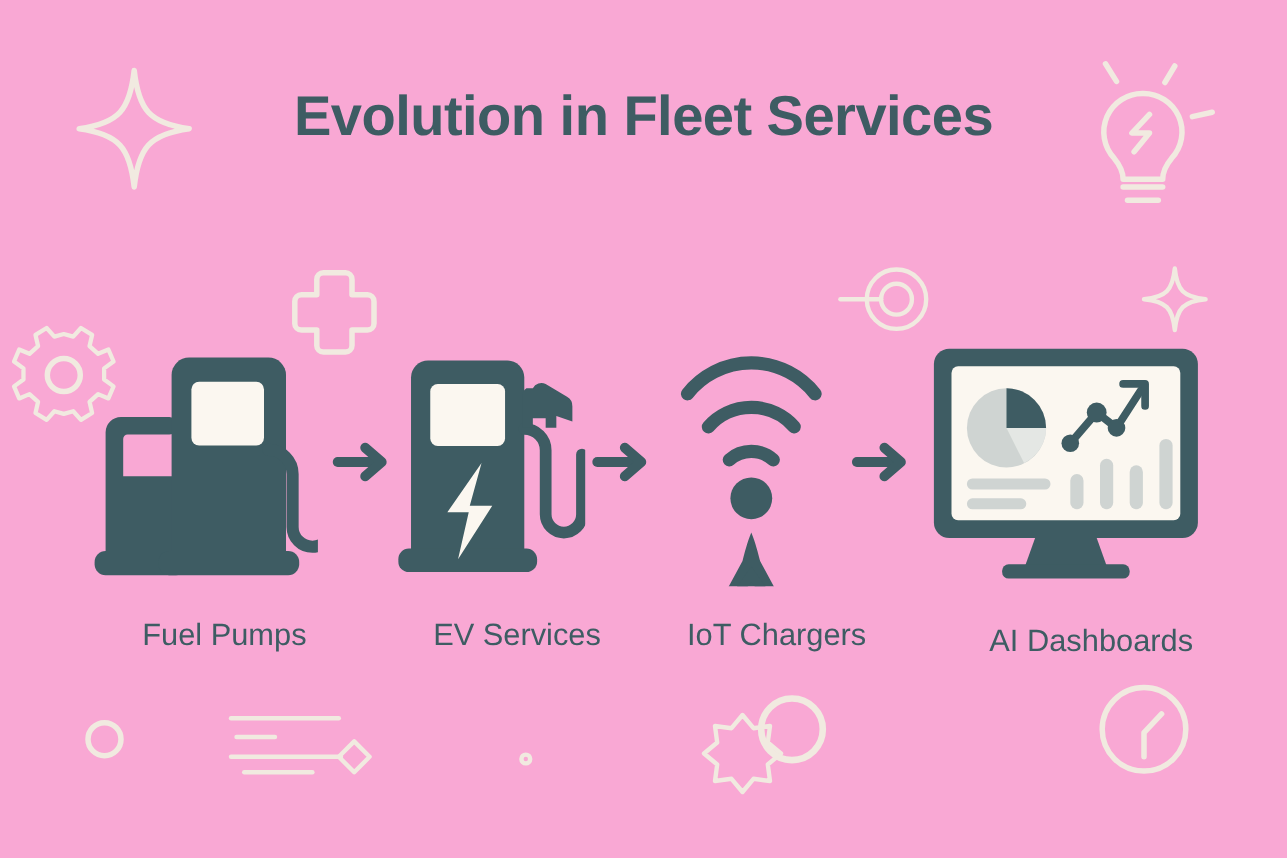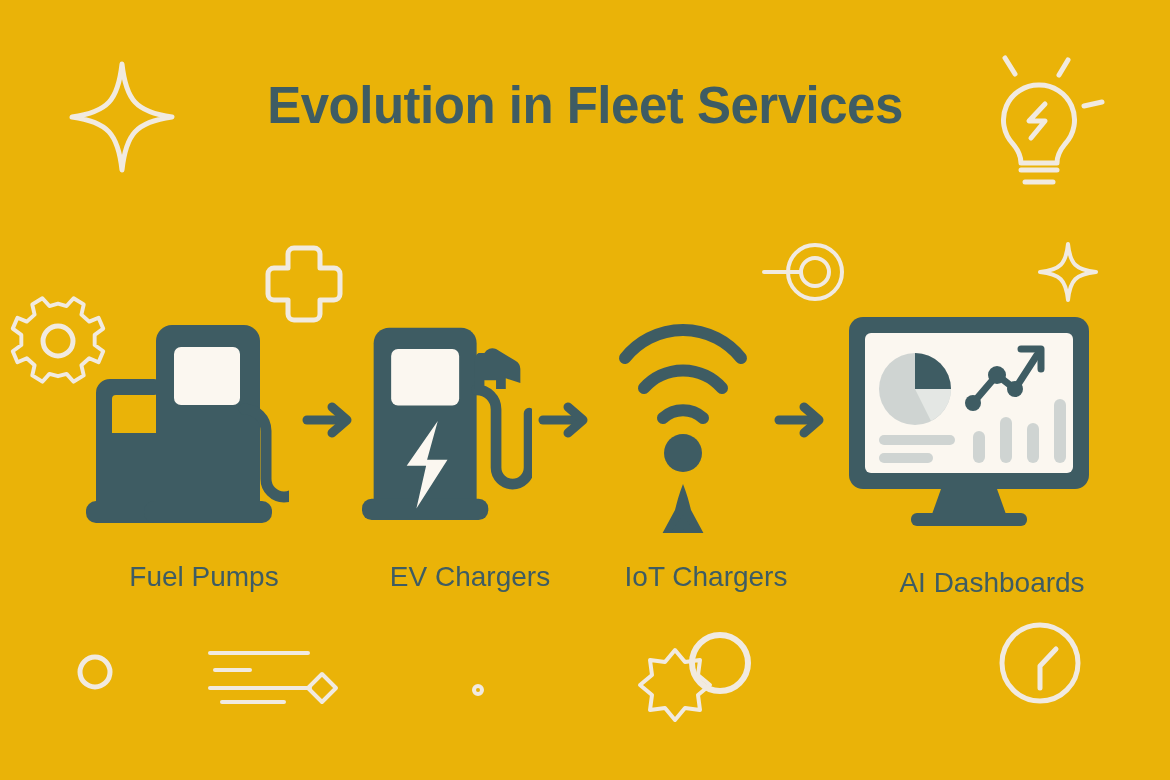--- a/index.html
+++ b/index.html
@@ -12,21 +12,21 @@
     background: #FBF7F0;
     font-family: "Liberation Sans", sans-serif;
     overflow: hidden;
     position: relative;
   }
 
   #canvas {
     position: relative;
     width: 1170px;
     height: 780px;
-    background: #eab308;
+    background: #f9a8d4;
     overflow: hidden;
   }
 
   
   #bg-decor {
     position: absolute;
     inset: 0;
     width: 1170px;
     height: 780px;
     pointer-events: none;
@@ -321,21 +321,21 @@
     </div>
 
   </div>
 
   <div id="labels-row">
     <div class="label-slot">
       <span class="step-label">Fuel Pumps</span>
     </div>
     <div class="label-gap"></div>
     <div class="label-slot narrow">
-      <span class="step-label">EV Chargers</span>
+      <span class="step-label">EV Services</span>
     </div>
     <div class="label-gap"></div>
     <div class="label-slot narrow">
       <span class="step-label">IoT Chargers</span>
     </div>
     <div class="label-gap"></div>
     <div class="label-slot wide">
       <span class="step-label">AI Dashboards</span>
     </div>
   </div>

